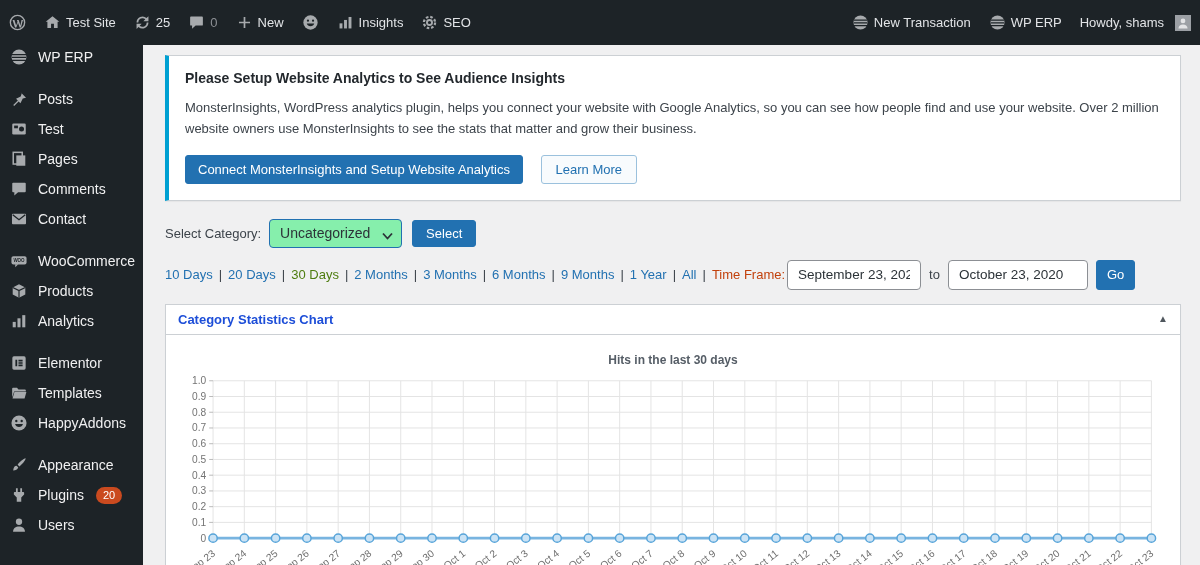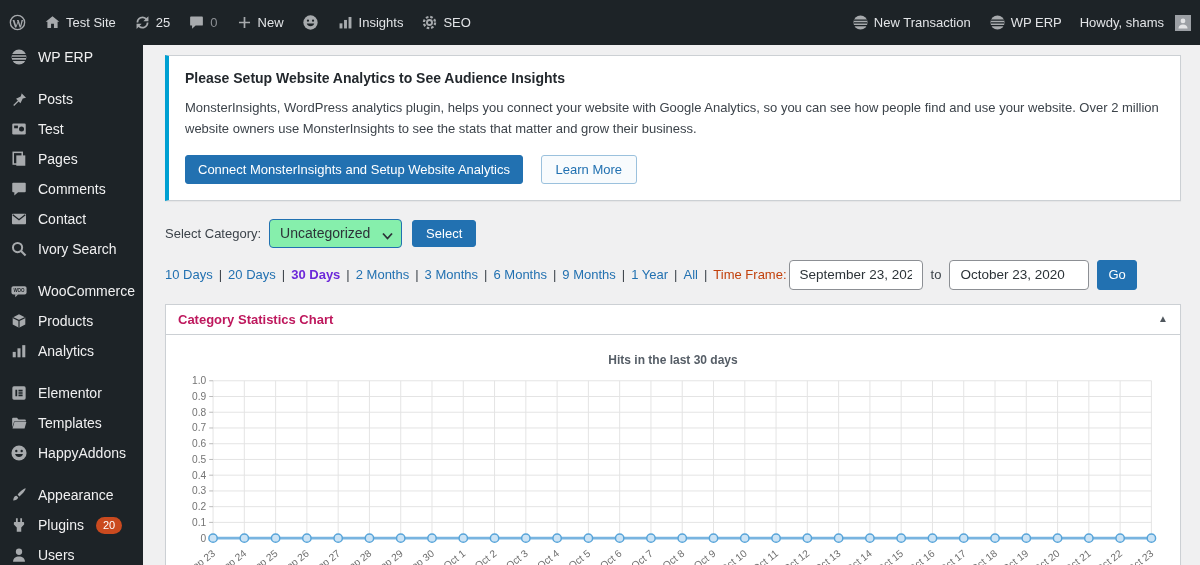--- a/index.html
+++ b/index.html
@@ -70,35 +70,35 @@
     font-size:14px; color:#2c3338; padding:4px 30px 4px 10px; height:29px;
     font-family:inherit; cursor:pointer;
   }
   .sel-arrow { position:absolute; right:9px; top:9px; pointer-events:none; color:#2c3338; }
   .sel-arrow svg { width:11px; height:8px; }
   .btn-select { background:#2271b1; border:1px solid #2271b1; color:#fff; font-size:13px; padding:5px 13px; border-radius:3px; cursor:pointer; margin-left:2px; font-family:inherit;text-align:right; }
   
   .range-row { display:flex; align-items:center; margin-bottom:14px; flex-wrap:nowrap; }
   .range-links { display:flex; align-items:center; white-space:nowrap; }
   .range-links a { color:#2271b1; text-decoration:none; cursor:pointer; }
-  .range-links a.active { color:#6d28d9; font-weight:bold; cursor:default; }
+  .range-links a.active { color:#4d7c0f; font-weight:normal; cursor:default; }
   .range-sep { color:#3c434a; padding:0 6px; }
   .tf-label { color:#c2410c; margin-right:2px; white-space:nowrap; }
   .date-input {
     border:1px solid #8c8f94; border-radius:4px; background:#fff;
     height:30px; padding:0 10px; font-size:13.5px; color:#2c3338; font-family:inherit;
   }
   .date-from { width:134px; }
   .date-to { width:140px; }
   .to-label { margin:0 8px; color:#3c434a; }
   .btn-go { background:#2271b1; border:1px solid #2271b1; color:#fff; font-size:13px; height:30px; padding:0 10px; border-radius:3px; cursor:pointer; margin-left:8px; font-family:inherit; }
   
   .panel { background:#fff; border:1px solid #ccd0d4; box-shadow:0 1px 1px rgba(0,0,0,.04); }
   .panel-header { display:flex; align-items:center; justify-content:space-between; padding:7px 12px; border-bottom:1px solid #ccd0d4; }
-  .panel-title { font-size:13px; font-weight:bold; color:#be185d; }
+  .panel-title { font-size:13px; font-weight:bold; color:#1d4ed8; }
   .panel-toggle { font-size:10px; color:#50575e; cursor:pointer; line-height:1; }
   .panel-body { padding:18px 14px 10px 14px; }
   .chart-title { text-align:center; font-size:12px; font-weight:bold; color:#555d66; margin-bottom:6px; }
   .chart-svg { display:block; width:100%; }
 </style>
 </head>
 <body>
 
 <div class="admin-bar">
   <div class="ab-group" id="ab-left">
@@ -260,29 +260,20 @@
       <span class="sb-label">Comments</span>
     </div>
     <div class="sb-item">
       <span class="sb-icon">
         <svg viewBox="0 0 20 20">
           <rect x="2.2" y="4.2" width="15.6" height="11.6" rx="1" fill="currentColor"></rect>
           <path d="M3 5.2l7 5.6 7-5.6" fill="none" stroke="#1d2327" stroke-width="1.5"></path>
         </svg>
       </span>
       <span class="sb-label">Contact</span>
-    </div>
-    <div class="sb-item">
-      <span class="sb-icon">
-        <svg viewBox="0 0 20 20">
-          <circle cx="8.4" cy="8.4" r="5.1" fill="none" stroke="currentColor" stroke-width="2.2"></circle>
-          <path d="M12.3 12.3 17.3 17.3" stroke="currentColor" stroke-width="2.4"></path>
-        </svg>
-      </span>
-      <span class="sb-label">Ivory Search</span>
     </div>
     <div class="sb-sep"></div>
     <div class="sb-item">
       <span class="sb-icon">
         <svg viewBox="0 0 20 20">
           <rect x="1.6" y="4.6" width="16.8" height="9.2" rx="2.2" fill="currentColor"></rect>
           <path d="M5.8 13.6v3.4l3.4-3.4z" fill="currentColor"></path>
           <text x="10" y="11.4" font-size="5" text-anchor="middle" fill="#1d2327" font-weight="bold" font-family="Liberation Sans, sans-serif">WOO</text>
         </svg>
       </span>

